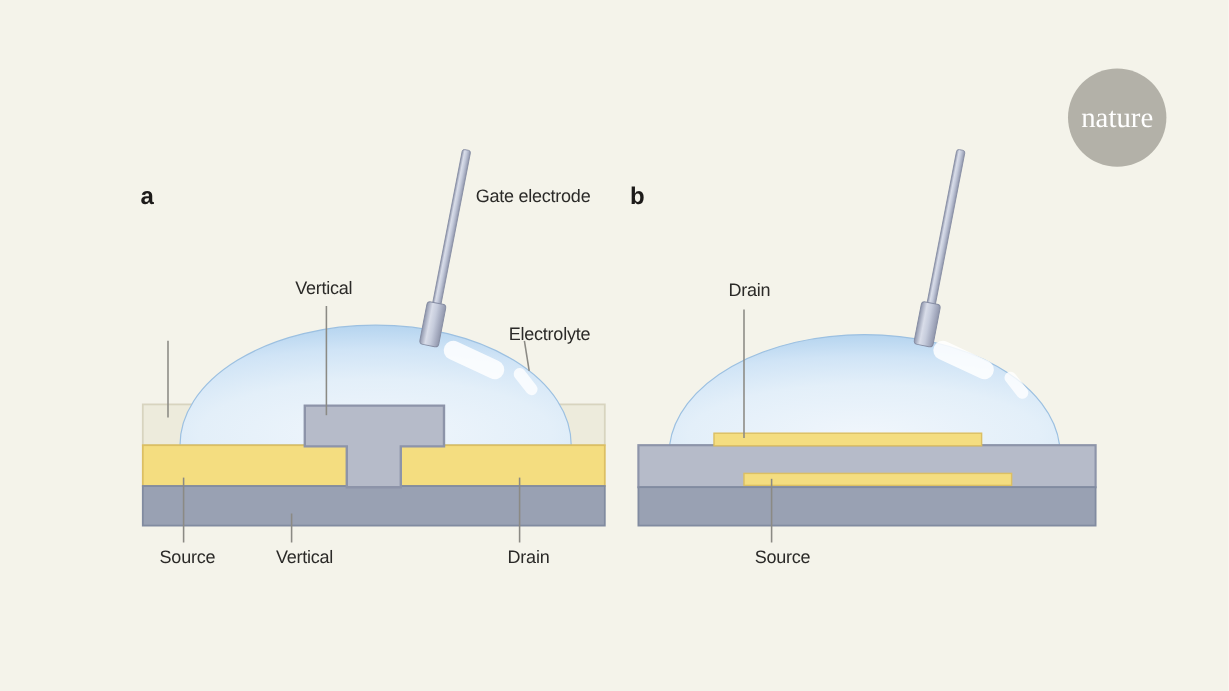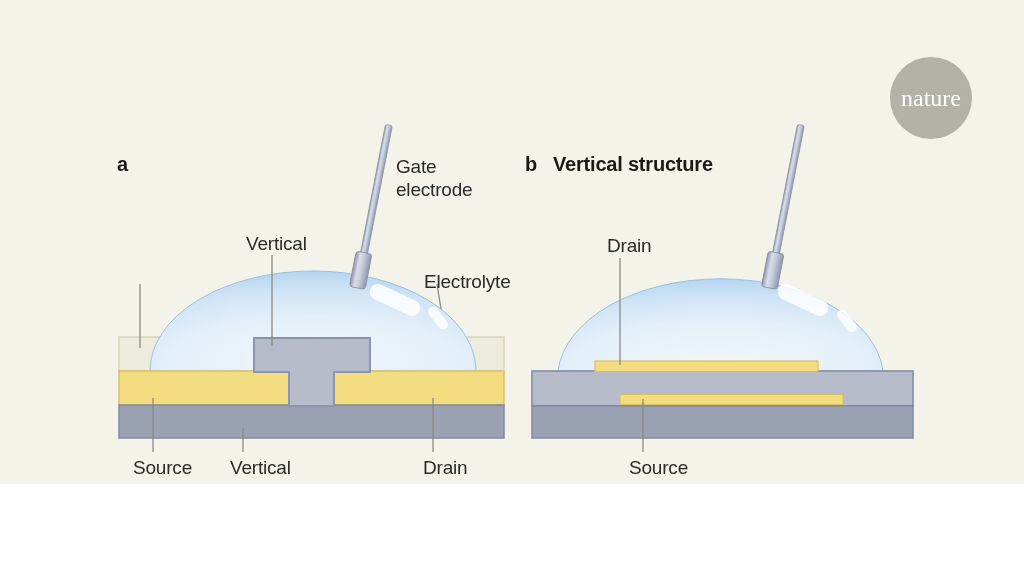--- a/index.html
+++ b/index.html
@@ -1,24 +1,25 @@
 <!DOCTYPE html>
 <html style="--background: #f4f3ea; --title-ink: #1c1a19; --label-ink: #2b2a28; --leader-line: #8b8a84; --encap-fill: #edebdc; --encap-stroke: #d8d4bf; --metal-yellow-fill: #f4dd80; --metal-yellow-stroke: #dcbf63; --substrate-fill: #99a1b3; --substrate-stroke: #818ba0; --channel-fill: #b6bbc9; --channel-stroke: #8d94a9; --droplet-edge: #a2c6e7; --droplet-stroke: #9cc0e1; --rod-stroke: #868da3; --logo-gray: #b3b1a8; --logo-text: #ffffff;"><head>
 <meta charset="utf-8">
 <style>
   html,body{margin:0;padding:0;}
   #frame{
-    position:relative; width:1024px; height:484px; overflow:hidden;
+    position:relative; width:1024px; height:576px; overflow:hidden;
     background:var(--background,#f4f3ea);
     font-family:"Liberation Sans", sans-serif;
   }
   .lbl{
     position:absolute;
-    font-size:19px; line-height:1.22; letter-spacing:-0.2px;
+    font-size:15px; line-height:1.22; letter-spacing:-0.2px;
     color:var(--label-ink,#2b2a28);
+    text-align:right;
   }
   .panel-title{
     position:absolute; display:flex; gap:16px; align-items:baseline;
     font-size:20px; font-weight:bold; letter-spacing:-0.2px;
     color:var(--title-ink,#1c1a19);
   }
   .panel-title .letter{font-weight:bold;}
   svg text.logo-text{
     font-family:"Liberation Serif", serif;
     font-size:24px; fill:var(--logo-text,#ffffff);
@@ -99,18 +100,17 @@
   </div>
   <div class="lbl" style="left:396px;top:155px;width:96px">Gate electrode</div>
   <div class="lbl" style="left:246px;top:232px">Vertical</div>
   <div class="lbl" style="left:424px;top:270px">Electrolyte</div>
   <div class="lbl" style="left:133px;top:456px">Source</div>
   <div class="lbl" style="left:230px;top:456px">Vertical</div>
   <div class="lbl" style="left:423px;top:456px">Drain</div>
 
   <div class="panel-title" style="left:525px;top:153px">
     <span class="letter">b</span>
-    <span>Vertical structure</span>
   </div>
   <div class="lbl" style="left:607px;top:234px">Drain</div>
   <div class="lbl" style="left:629px;top:456px">Source</div>
 
 </div>
 
 </body></html>

